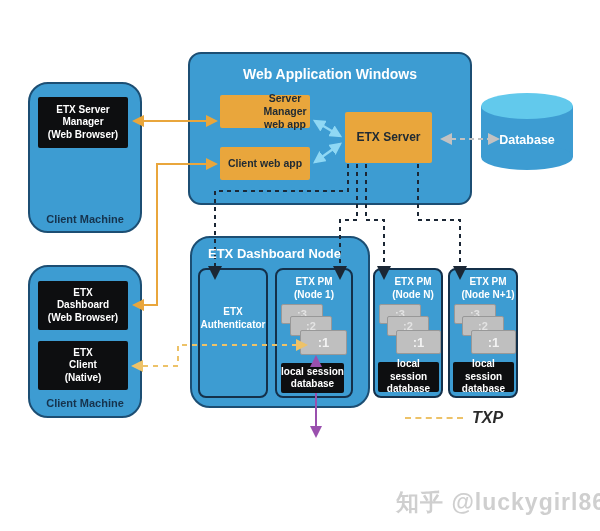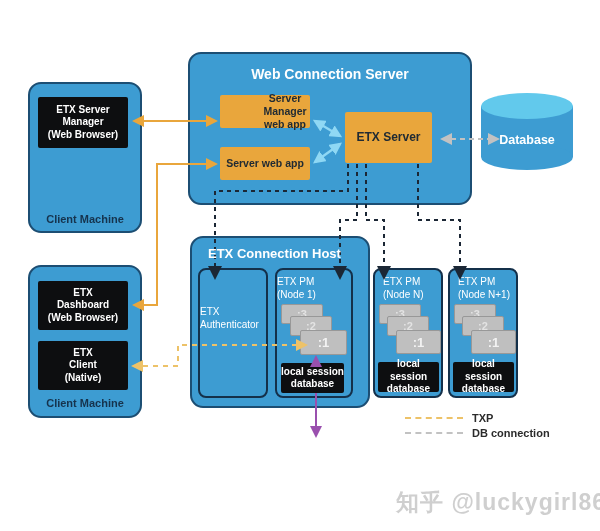--- a/index.html
+++ b/index.html
@@ -11,57 +11,57 @@
     --gray-dash:#C2C2C2; --purple-box:#8F68A8; --purple-box-border:#7A5494;
     --purple-line:#9A50AE; --navy-text:#16334D; --legend-text:#2B2B2B;
     --watermark-gray:#CDCDCD; --db-top:#62C9EC; --dark-label:#212B33;
   }
   html,body{margin:0;padding:0;background:#fff;}
   #canvas{position:relative;width:600px;height:531px;background:#fff;overflow:hidden;
           font-family:"Liberation Sans",sans-serif;}
   .abs{position:absolute;}
   .ml{white-space:pre-line;}
   .bluebox{background:var(--box-blue);border:2px solid var(--box-blue-border);
-           border-radius:13px;box-sizing:border-box;}
+           border-radius:20px;box-sizing:border-box;}
   .innerbox{background:var(--box-blue);border:2px solid var(--inner-border);
             border-radius:8px;box-sizing:border-box;}
   .blackbox{background:var(--black-box);color:#fff;border-radius:2px;
             display:flex;align-items:center;justify-content:center;text-align:center;
             font-size:10px;font-weight:bold;line-height:1.25;box-sizing:border-box;}
   .orangebox{background:var(--orange);color:var(--dark-label);border-radius:2px;
              display:flex;align-items:center;justify-content:center;text-align:center;
              font-size:10.5px;font-weight:bold;line-height:1.25;box-sizing:border-box;}
   .card{background:var(--gray-card);border:1px solid var(--gray-card-border);
         border-radius:2px;color:var(--card-text);font-weight:bold;font-size:11px;
         display:flex;align-items:center;justify-content:center;box-sizing:border-box;}
   .card-front{font-size:13px;color:#F2F2F2;}
   .whitehead{color:#fff;font-weight:bold;text-align:center;}
   .machine-label{color:var(--navy-text);font-weight:bold;font-size:11px;text-align:center;}
-  .pm-title{color:#fff;font-weight:normal;font-size:10px;line-height:1.25;}
+  .pm-title{color:#fff;font-weight:bold;font-size:10px;line-height:1.25;text-align:center;}
   #connectors{position:absolute;left:0;top:0;z-index:5;pointer-events:none;}
   .zr{position:relative;z-index:6;}
   .st{fill:none;stroke-width:2;}
   .st-orange{stroke:var(--orange);}
   .st-blue{stroke:var(--light-blue);stroke-width:2.5;}
   .st-gray{stroke:var(--gray-dash);stroke-dasharray:5 4;}
   .st-txp{stroke:var(--txp-orange);stroke-dasharray:5 5;}
   .st-txpm{stroke:var(--txpm-dark);stroke-dasharray:4 4;}
   .st-purple{stroke:var(--purple-line);}
   .f-orange{fill:var(--orange);} .f-txp{fill:var(--txp-orange);}
   .f-blue{fill:var(--light-blue);} .f-gray{fill:var(--gray-dash);}
   .f-black{fill:var(--txpm-dark);} .f-purple{fill:var(--purple-line);}
   .legend-row{display:flex;align-items:center;height:15px;}
   .legend-line{display:inline-block;width:58px;margin-right:9px;}
   .ll-txp{border-top:2px dashed var(--txp-orange);}
   .ll-txpm{border-top:2px dashed var(--txpm-dark);}
   .ll-api{border-top:2.5px solid var(--legend-blue);}
   .ll-http{border-top:2.5px solid var(--legend-gold);}
   .ll-db{border-top:2px dashed var(--gray-dash);}
   .ll-x11{border-top:2.5px solid var(--purple-box);}
-  .legend-label{font-size:11px;font-weight:bold;color:var(--legend-text);}
+  .legend-label{font-size:16px;font-weight:bold;color:var(--legend-text);font-style:italic;}
   #watermark{left:396px;top:487px;font-size:23px;font-weight:bold;color:var(--watermark-gray);
              letter-spacing:1px;white-space:nowrap;z-index:7;opacity:.95;}
 </style>
 </head>
 <body>
 
 <div id="canvas">
 
   <div class="abs bluebox" style="left:28px;top:82px;width:114px;height:151px;">
     <div class="abs machine-label" style="left:0;top:129px;width:110px;">Client Machine</div>
@@ -74,31 +74,31 @@
     <div class="abs machine-label" style="left:0;top:130px;width:110px;">Client Machine</div>
   </div>
   <div class="abs blackbox ml" style="left:38px;top:281px;width:90px;height:49px;">ETX
 Dashboard
 (Web Browser)</div>
   <div class="abs blackbox ml" style="left:38px;top:341px;width:90px;height:49px;">ETX
 Client
 (Native)</div>
 
   <div class="abs bluebox" style="left:188px;top:52px;width:284px;height:153px;border-radius:13px;">
-    <div class="abs whitehead" style="left:0;top:12px;width:280px;font-size:14px;">Web Connection Server</div>
+    <div class="abs whitehead" style="left:0;top:12px;width:280px;font-size:14px;">Web Application Windows</div>
   </div>
   <div class="abs orangebox ml" style="left:220px;top:95px;width:90px;height:33px;padding-left:40px;">Server Manager
 web app</div>
-  <div class="abs orangebox" style="left:220px;top:147px;width:90px;height:33px;">Server web app</div>
+  <div class="abs orangebox" style="left:220px;top:147px;width:90px;height:33px;">Client web app</div>
   <div class="abs orangebox" style="left:345px;top:112px;width:87px;height:51px;font-size:12px;">ETX Server</div>
 
   <div class="abs whitehead" style="left:481px;top:133px;width:92px;font-size:12.5px;z-index:6;">Database</div>
 
   <div class="abs bluebox" style="left:190px;top:236px;width:180px;height:172px;">
-    <div class="abs whitehead zr" style="left:16px;top:8px;font-size:13px;text-align:left;">ETX Connection Host</div>
+    <div class="abs whitehead zr" style="left:16px;top:8px;font-size:13px;text-align:left;">ETX Dashboard Node</div>
   </div>
   <div class="abs innerbox" style="left:198px;top:268px;width:70px;height:130px;">
     <div class="abs pm-title ml" style="left:0;top:36px;width:66px;">ETX
 Authenticator</div>
   </div>
 
   <div class="abs innerbox" style="left:275px;top:268px;width:78px;height:130px;">
     <div class="abs pm-title ml" style="left:0;top:6px;width:74px;">ETX PM
 (Node 1)</div>
   </div>
@@ -126,24 +126,20 @@
   <div class="abs card" style="left:462px;top:316px;width:42px;height:20px;">:2</div>
   <div class="abs card card-front" style="left:471px;top:330px;width:45px;height:24px;">:1</div>
   <div class="abs blackbox ml" style="left:453px;top:362px;width:61px;height:30px;">local session
 database</div>
 
 
   <div class="abs" style="left:405px;top:410px;">
     <div class="legend-row">
       <span class="legend-line ll-txp"></span>
       <span class="legend-label">TXP</span>
-    </div>
-    <div class="legend-row">
-      <span class="legend-line ll-db"></span>
-      <span class="legend-label">DB connection</span>
     </div>
   </div>
 
   <div class="abs" id="watermark">知乎 @luckygirl8687</div>
 
   <svg id="connectors" width="600" height="531" viewBox="0 0 600 531">
     <defs>
       <marker id="ar-o" markerWidth="6" markerHeight="6" refX="5" refY="3" orient="auto-start-reverse">
         <path d="M0,0L6,3L0,6Z" class="f-orange"></path>
         </marker>

